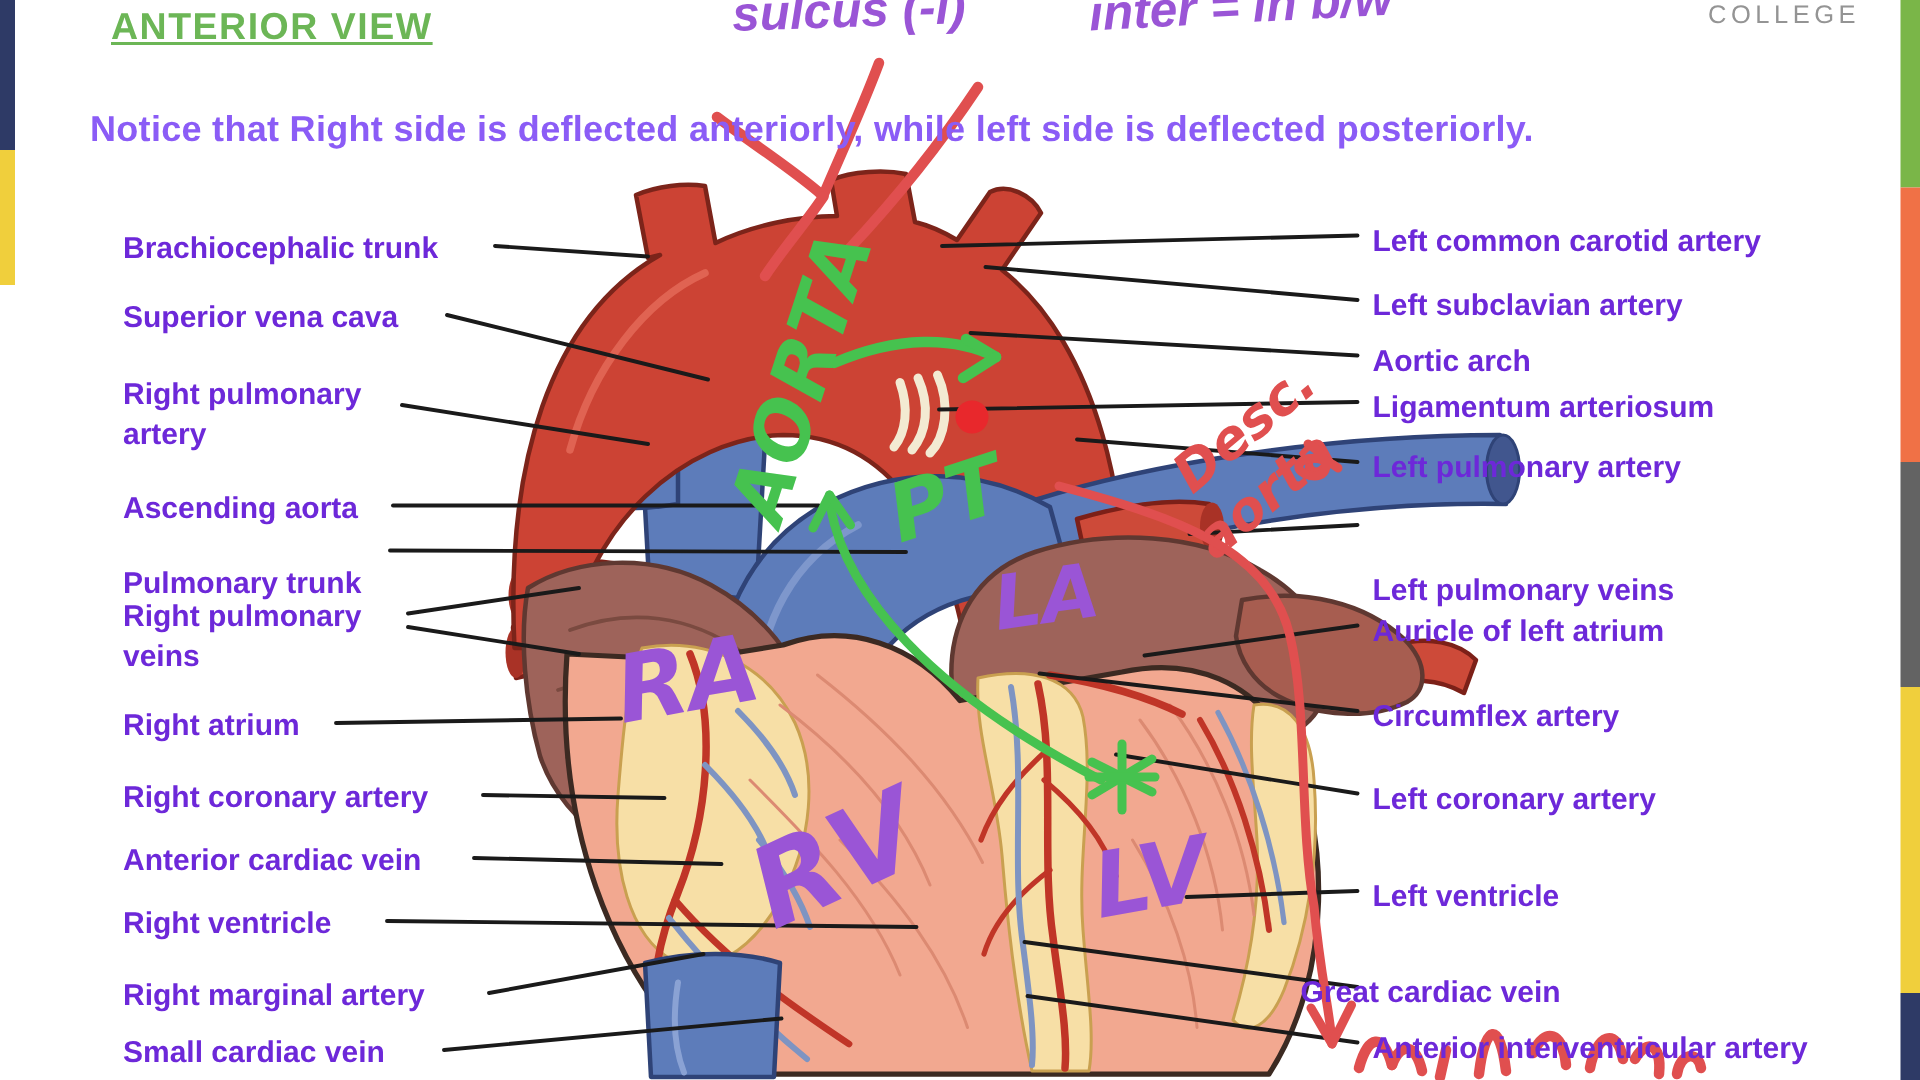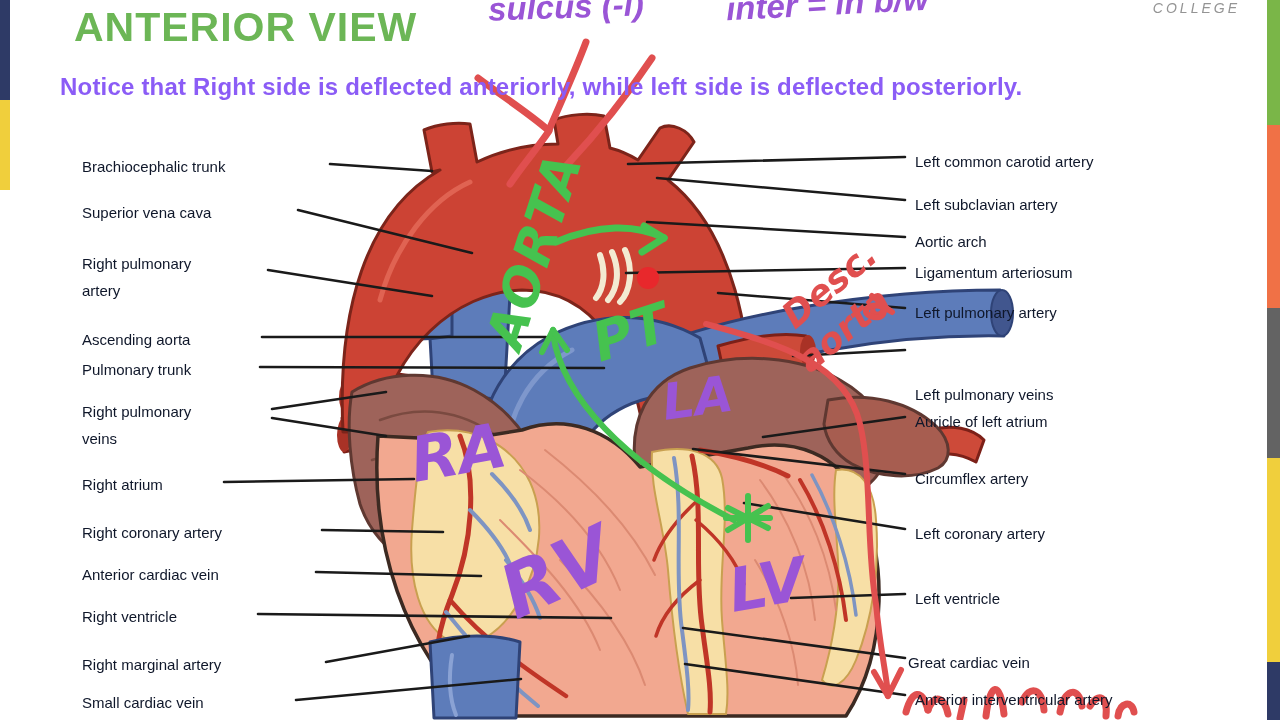--- a/index.html
+++ b/index.html
@@ -3,40 +3,41 @@
 <meta charset="utf-8">
 <style>
   html,body{margin:0;padding:0;}
   body{
     width:1280px;height:720px;position:relative;overflow:hidden;
     background:#ffffff;font-family:"Liberation Sans",sans-serif;
   }
   .edge-bar{position:absolute;z-index:5;}
   #page-title{
     position:absolute;left:74px;top:4px;z-index:4;
-    font-size:41px;font-weight:bold;letter-spacing:1px;color:#6cb656;
+    font-size:25px;font-weight:bold;letter-spacing:1px;color:#6cb656;text-decoration:underline;
   }
   #notice-line{
     position:absolute;left:60px;top:73px;z-index:4;width:1190px;
     font-size:24px;font-weight:bold;color:#8b5cf6;letter-spacing:0.2px;
   }
   #logo{position:absolute;top:0px;right:40px;z-index:4;text-align:right;line-height:1;}
   #logo .row1{font-size:30px;color:#8e8e8e;}
   #logo .row1 b{color:#4f4f4f;font-weight:bold;}
   #logo .tm{font-size:11px;vertical-align:super;color:#8e8e8e;}
-  #logo .row2{font-size:14px;color:#949494;letter-spacing:3px;margin-top:1px;font-style:italic;}
+  #logo .row2{font-size:17px;color:#949494;letter-spacing:3px;margin-top:1px;}
   .hand-top{
     position:absolute;z-index:6;color:#9a55d6;font-size:33px;font-style:italic;
     font-weight:bold;white-space:nowrap;
   }
   #hand-top-left{left:488px;top:-12px;transform:rotate(-2deg);}
   #hand-top-right{left:726px;top:-15px;transform:rotate(-3deg);}
   .lbl{
-    position:absolute;z-index:3;font-size:15px;line-height:27px;color:#0f172a;
+    position:absolute;z-index:3;font-size:20px;line-height:27px;color:#6d28d9;
     white-space:pre-line;
+    font-weight:bold;
   }
   #figure-svg{position:absolute;left:0;top:0;z-index:2;}
 </style>
 </head>
 <body>
 
 <div class="edge-bar" style="left:0;top:0;width:10px;height:100px;background:#2e3a66;"></div>
 <div class="edge-bar" style="left:0;top:100px;width:10px;height:90px;background:#f0cf3c;"></div>
 <div class="edge-bar" style="right:0;top:0;width:13px;height:125px;background:#7ab648;"></div>
 <div class="edge-bar" style="right:0;top:125px;width:13px;height:183px;background:#f07146;"></div>
@@ -53,40 +54,40 @@
 
 <div id="hand-top-left" class="hand-top">sulcus (-i)</div>
 <div id="hand-top-right" class="hand-top">inter = in b/w</div>
 
 <div id="labels-layer">
     <div class="lbl" style="left: 82px; top: 153px;">Brachiocephalic trunk</div>
     <div class="lbl" style="left: 82px; top: 199px;">Superior vena cava</div>
     <div class="lbl" style="left: 82px; top: 250px;">Right pulmonary
 artery</div>
     <div class="lbl" style="left: 82px; top: 326px;">Ascending aorta</div>
-    <div class="lbl" style="left: 82px; top: 356px;">Pulmonary trunk</div>
+    <div class="lbl" style="left: 82px; top: 376px;">Pulmonary trunk</div>
     <div class="lbl" style="left: 82px; top: 398px;">Right pulmonary
 veins</div>
     <div class="lbl" style="left: 82px; top: 471px;">Right atrium</div>
     <div class="lbl" style="left: 82px; top: 519px; text-align: center;">Right coronary artery</div>
     <div class="lbl" style="left: 82px; top: 561px;">Anterior cardiac vein</div>
     <div class="lbl" style="left: 82px; top: 603px;">Right ventricle</div>
     <div class="lbl" style="left: 82px; top: 651px;">Right marginal artery</div>
     <div class="lbl" style="left: 82px; top: 689px;">Small cardiac vein</div>
     <div class="lbl" style="left: 915px; top: 148px;">Left common carotid artery</div>
     <div class="lbl" style="left: 915px; top: 191px;">Left subclavian artery</div>
     <div class="lbl" style="left: 915px; top: 228px;">Aortic arch</div>
     <div class="lbl" style="left: 915px; top: 259px;">Ligamentum arteriosum</div>
     <div class="lbl" style="left: 915px; top: 299px;">Left pulmonary artery</div>
     <div class="lbl" style="left: 915px; top: 341px; margin-top: 40px;">Left pulmonary veins</div>
     <div class="lbl" style="left: 915px; top: 408px;">Auricle of left atrium</div>
     <div class="lbl" style="left: 915px; top: 465px;">Circumflex artery</div>
     <div class="lbl" style="left: 915px; top: 520px;">Left coronary artery</div>
     <div class="lbl" style="left: 915px; top: 585px;">Left ventricle</div>
-    <div class="lbl" style="left: 908px; top: 649px;">Great cardiac vein</div>
+    <div class="lbl" style="left: 867px; top: 649px;">Great cardiac vein</div>
     <div class="lbl" style="left: 915px; top: 686px;">Anterior interventricular artery</div>
   </div>
 
 <svg id="figure-svg" width="1280" height="720" viewBox="0 0 1280 720">
 
   <g stroke-linecap="round" stroke-linejoin="round">
 
     <path d="M423,212 C450,202 492,200 515,207 L504,400 L433,392 Z" fill="#5d7cba" stroke="#2f4377" stroke-width="3"></path>
     <ellipse cx="469" cy="209" rx="46" ry="14" fill="#41568e" stroke="#2f4377" stroke-width="3"></ellipse>
     <ellipse cx="469" cy="210" rx="31" ry="8" fill="#5d7cba"></ellipse>

